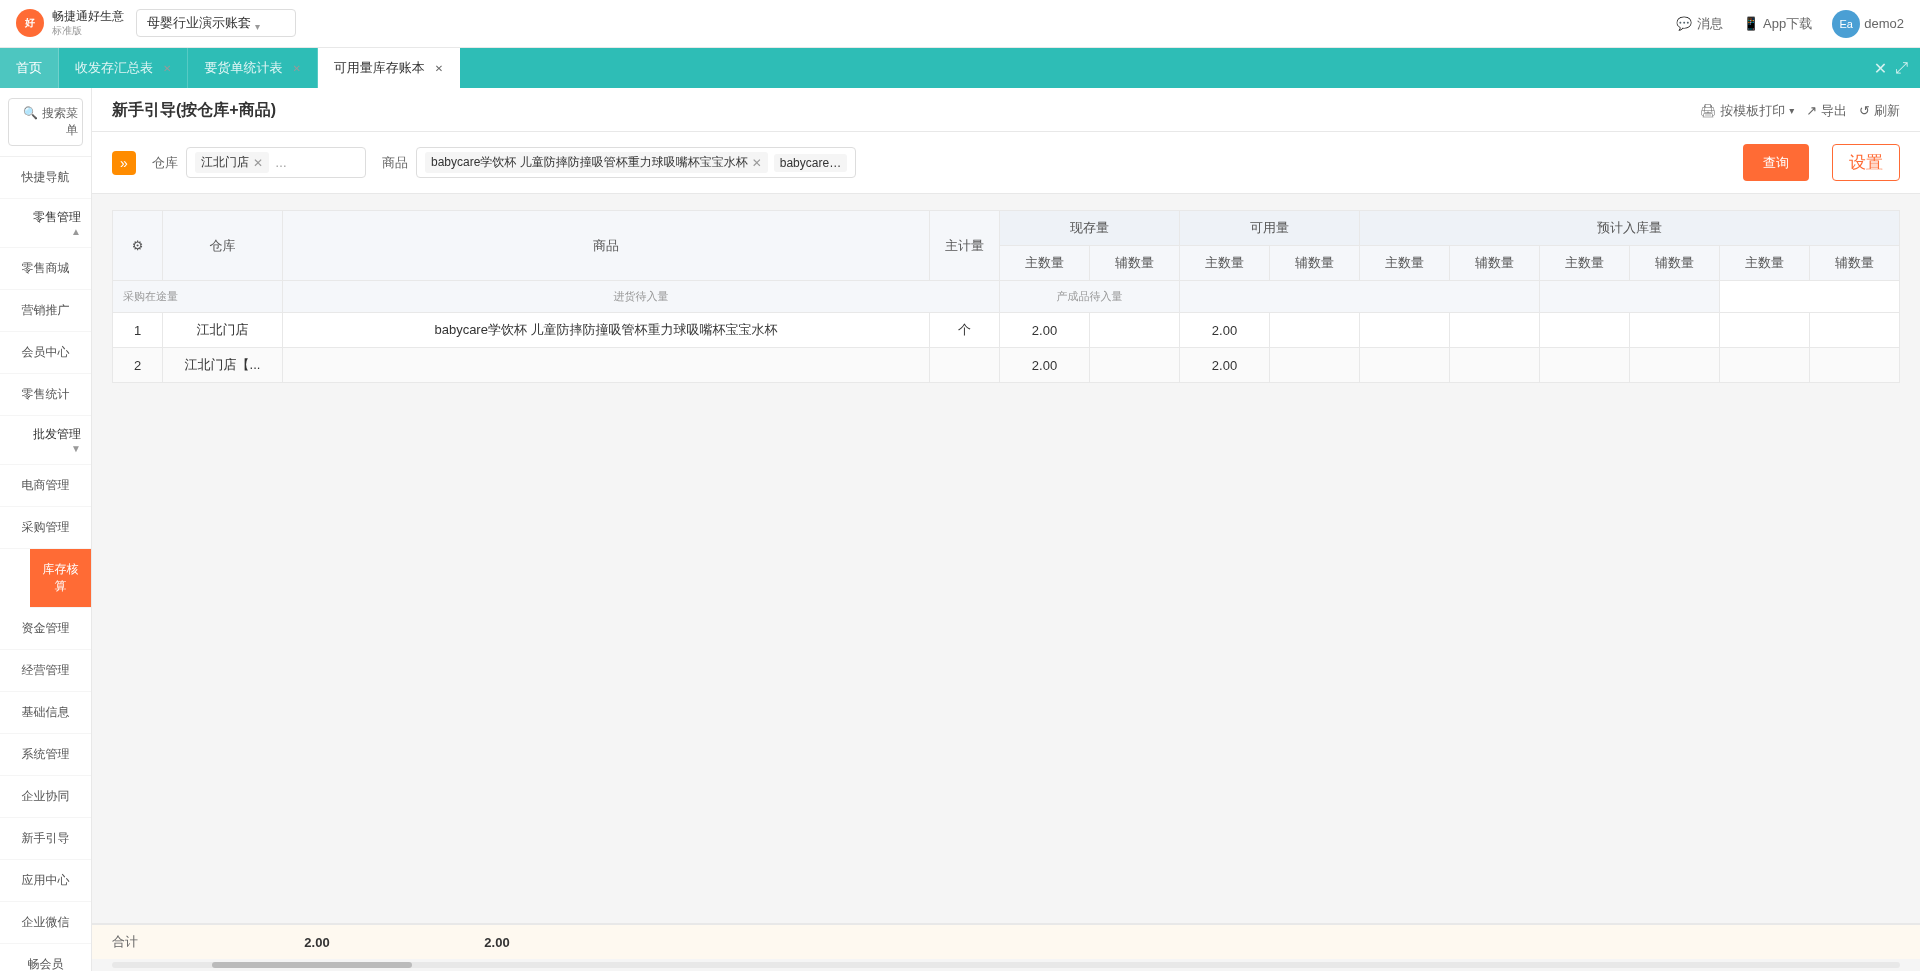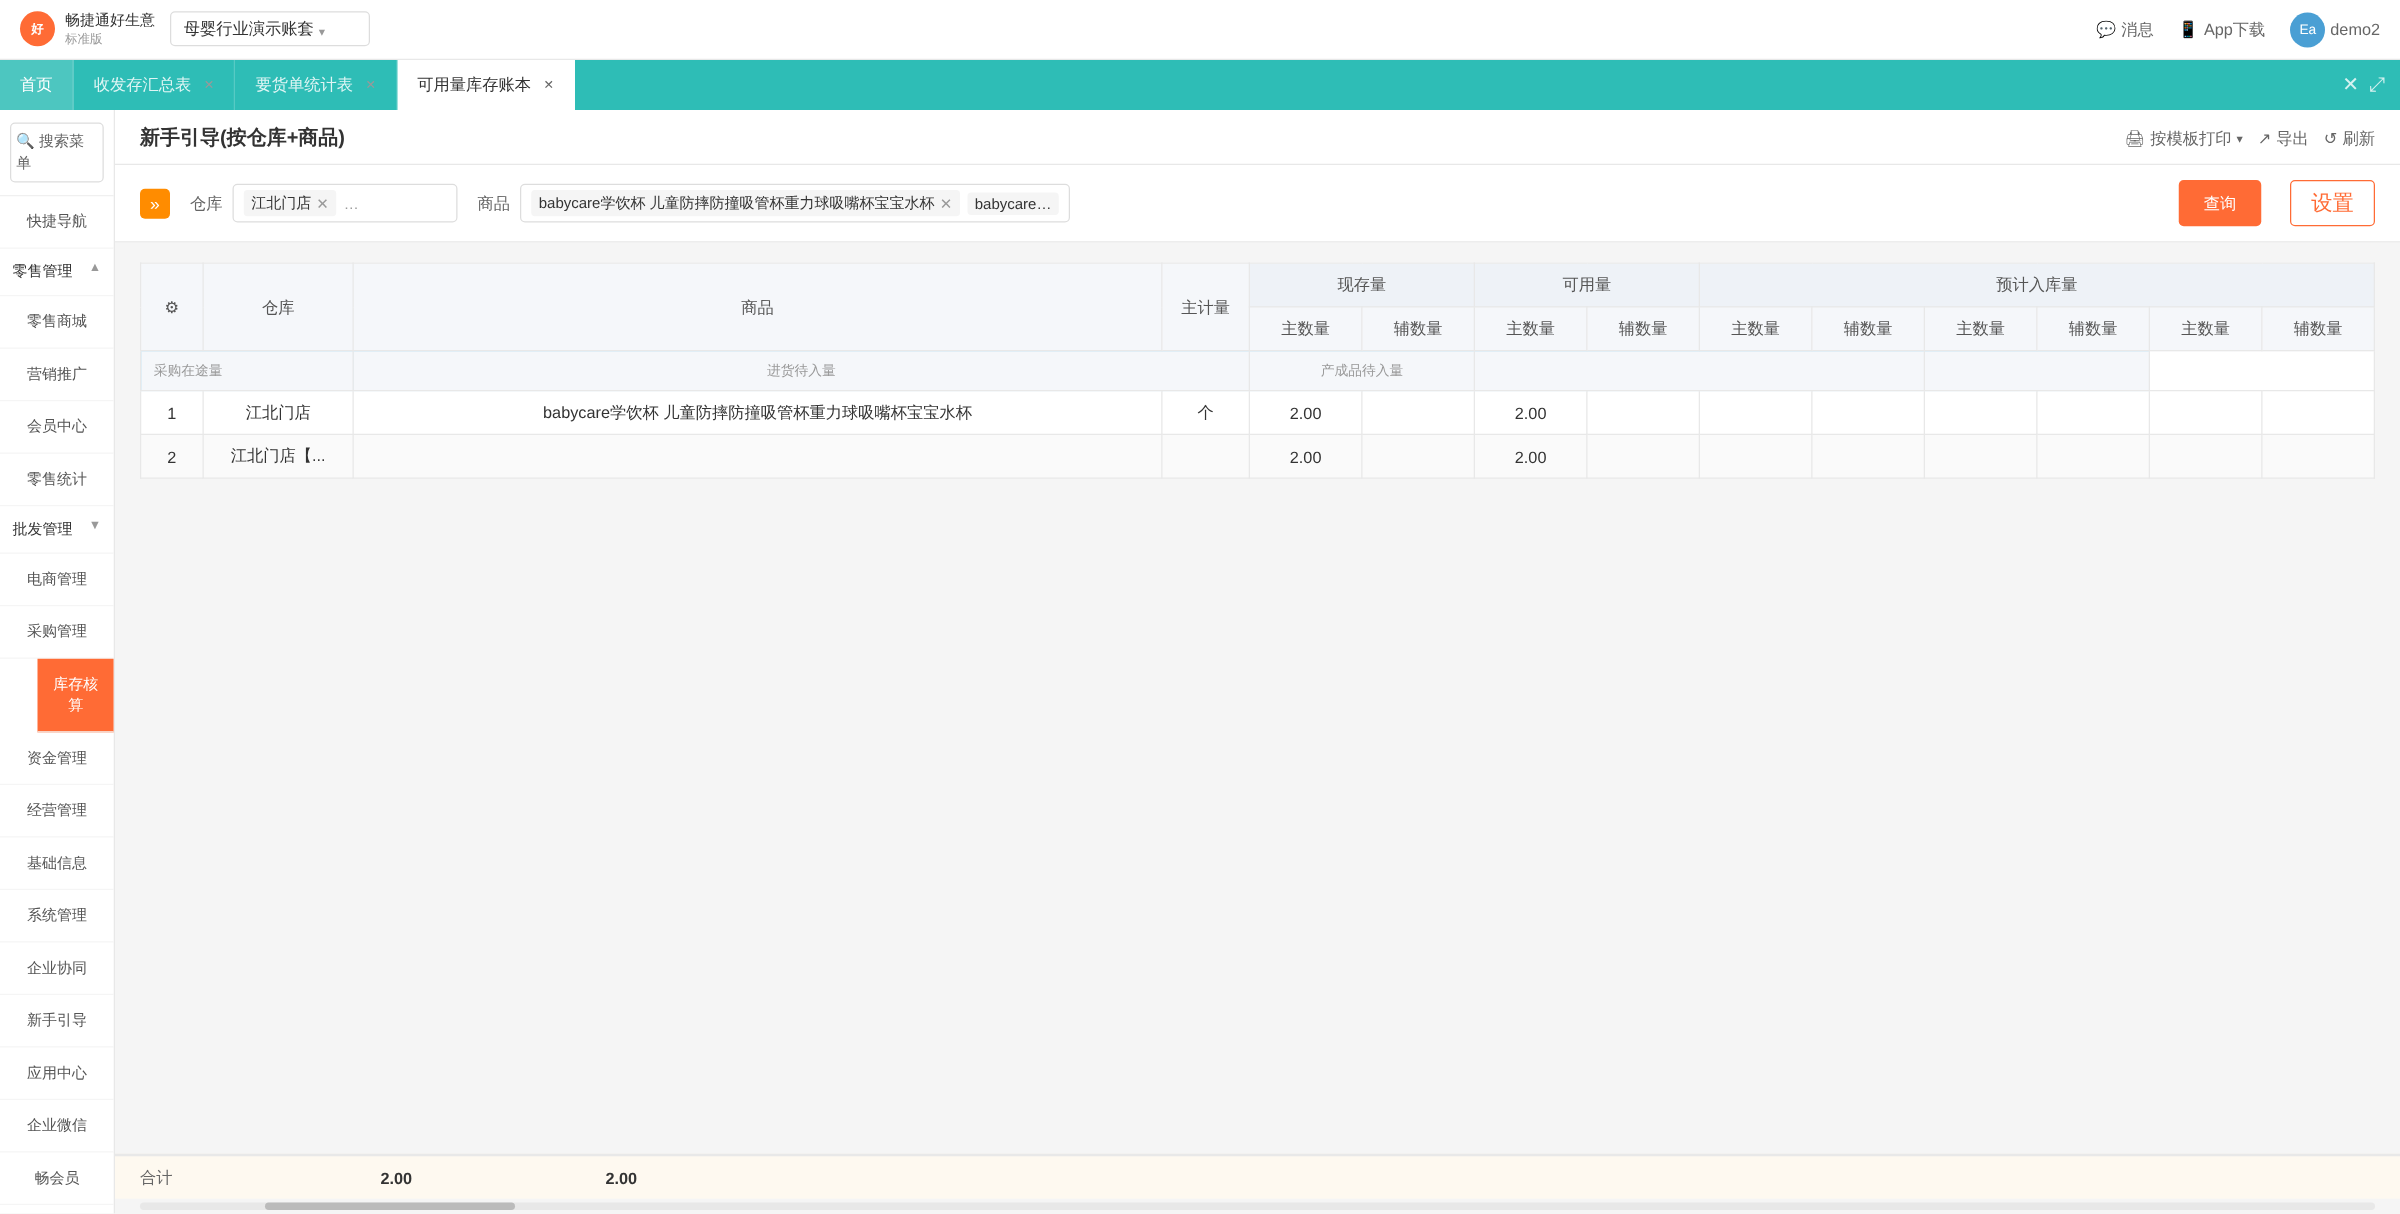--- a/index.html
+++ b/index.html
@@ -69,41 +69,42 @@
     .sidebar-search {
       padding: 10px 8px;
       border-bottom: 1px solid #f0f0f0;
     }
     .sidebar-search-btn {
       width: 100%;
       padding: 6px 4px;
       background: #fff;
       border: 1px solid #ddd;
       border-radius: 4px;
-      text-align: left;
+      text-align: right;
       color: #666;
       font-size: 12px;
       cursor: pointer;
     }
     .sidebar-nav-item {
       padding: 12px 8px;
       text-align: center;
       cursor: pointer;
       color: #555;
       font-size: 12px;
       border-bottom: 1px solid #f5f5f5;
     }
     .sidebar-nav-item.active { background: #ff6b35; color: #fff; margin-left: 30px; }
     .sidebar-nav-item.section-header {
       display: flex;
-      align-items: flex-start;
+      align-items: flex-end;
       justify-content: space-between;
       padding: 10px 10px;
       font-weight: 500;
       color: #333;
+      flex-direction: column;
     }
     .sidebar-nav-item.section-header .arrow { font-size: 10px; color: #999; }
 
     
     .content-area { flex: 1; display: flex; flex-direction: column; overflow: hidden; background: #f5f5f5; }
 
     
     .page-header {
       background: #fff;
       padding: 12px 20px 0 20px;

